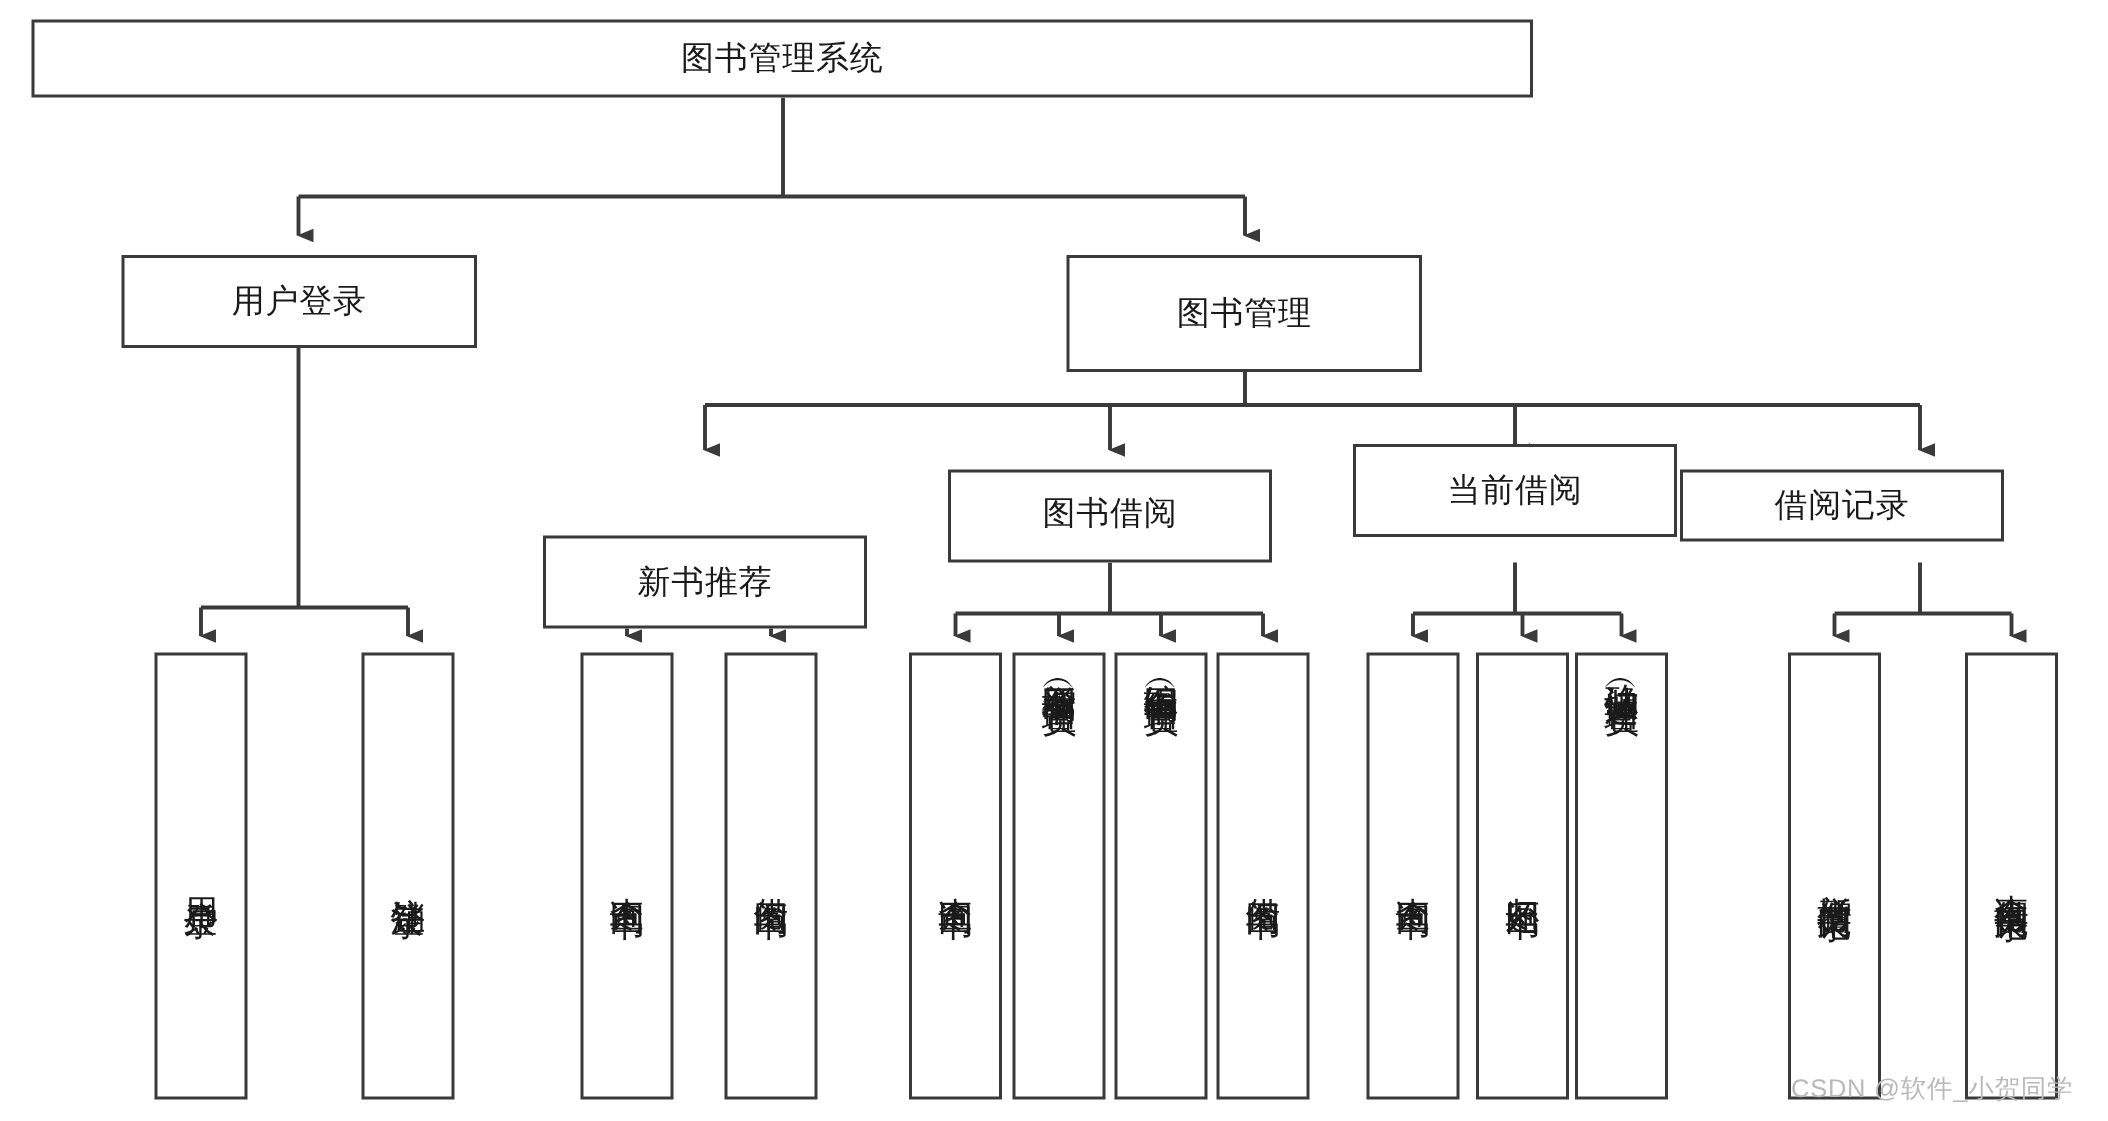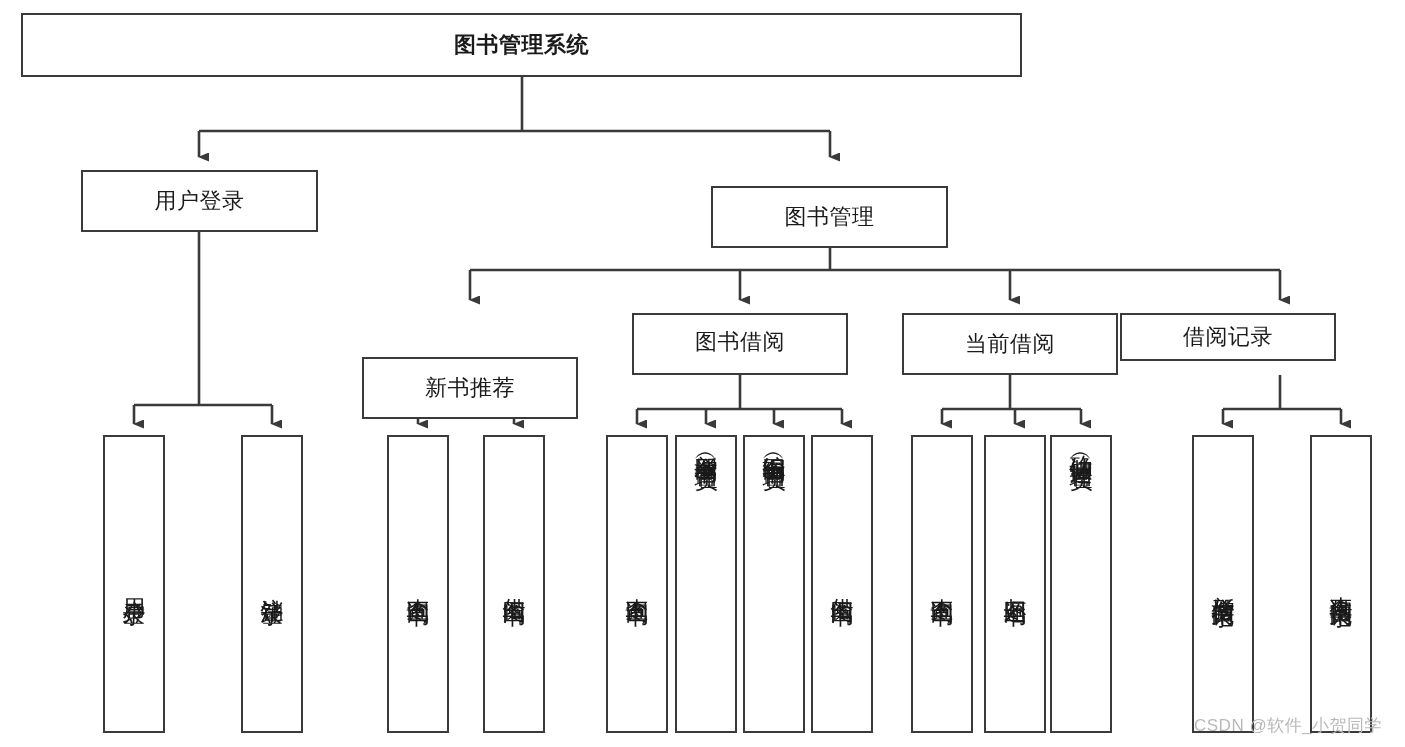--- a/index.html
+++ b/index.html
@@ -119,38 +119,38 @@
       <line x1="1015" y1="409" x2="1015" y2="424" marker-end="url(#arrowhead)"></line>
       <line x1="1081" y1="409" x2="1081" y2="424" marker-end="url(#arrowhead)"></line>
 
       <line x1="1280" y1="375" x2="1280" y2="409"></line>
       <line x1="1223" y1="409" x2="1341" y2="409"></line>
       <line x1="1223" y1="409" x2="1223" y2="424" marker-end="url(#arrowhead)"></line>
       <line x1="1341" y1="409" x2="1341" y2="424" marker-end="url(#arrowhead)"></line>
     </g>
   </svg>
 
-  <div class="node horiz" style="left:21px; top:13px; width:1001px; height:64px;font-weight:bold;">
+  <div class="node horiz" style="left:21px; top:13px; width:1001px; height:52px;">
     <span class="lbl">图书管理系统</span>
   </div>
 
   <div class="node horiz" style="left:81px; top:170px; width:237px; height:62px;">
     <span class="lbl">用户登录</span>
   </div>
-  <div class="node horiz" style="left:711px; top:170px; width:237px; height:62px;margin-top:16px;">
+  <div class="node horiz" style="left:711px; top:170px; width:237px; height:78px;">
     <span class="lbl">图书管理</span>
   </div>
 
   <div class="node horiz" style="left:362px; top:313px; width:216px; height:62px;margin-top:44px;">
     <span class="lbl">新书推荐</span>
   </div>
   <div class="node horiz" style="left:632px; top:313px; width:216px; height:62px;font-family:Liberation Mono, monospace;">
     <span class="lbl">图书借阅</span>
   </div>
-  <div class="node horiz" style="left:902px; top:313px; width:216px; height:62px;">
+  <div class="node horiz" style="left:902px; top:296px; width:216px; height:62px;">
     <span class="lbl">当前借阅</span>
   </div>
   <div class="node horiz" style="left:1120px; top:313px; width:216px; height:48px;">
     <span class="lbl">借阅记录</span>
   </div>
 
   <div class="node leaf mid" style="left:103px; top:435px; width:62px; height:298px;">
     <span class="lbl">用户登录</span>
   </div>
   <div class="node leaf mid" style="left:241px; top:435px; width:62px; height:298px;">

